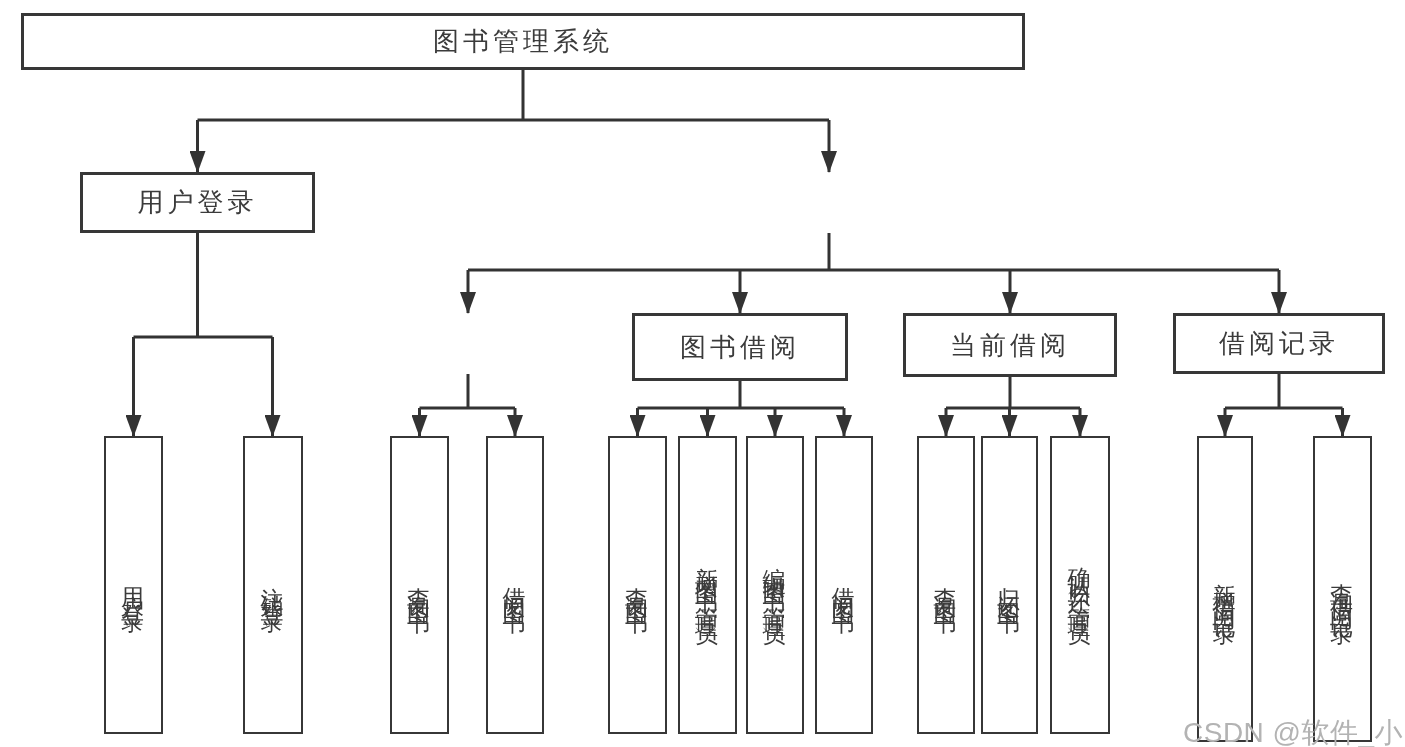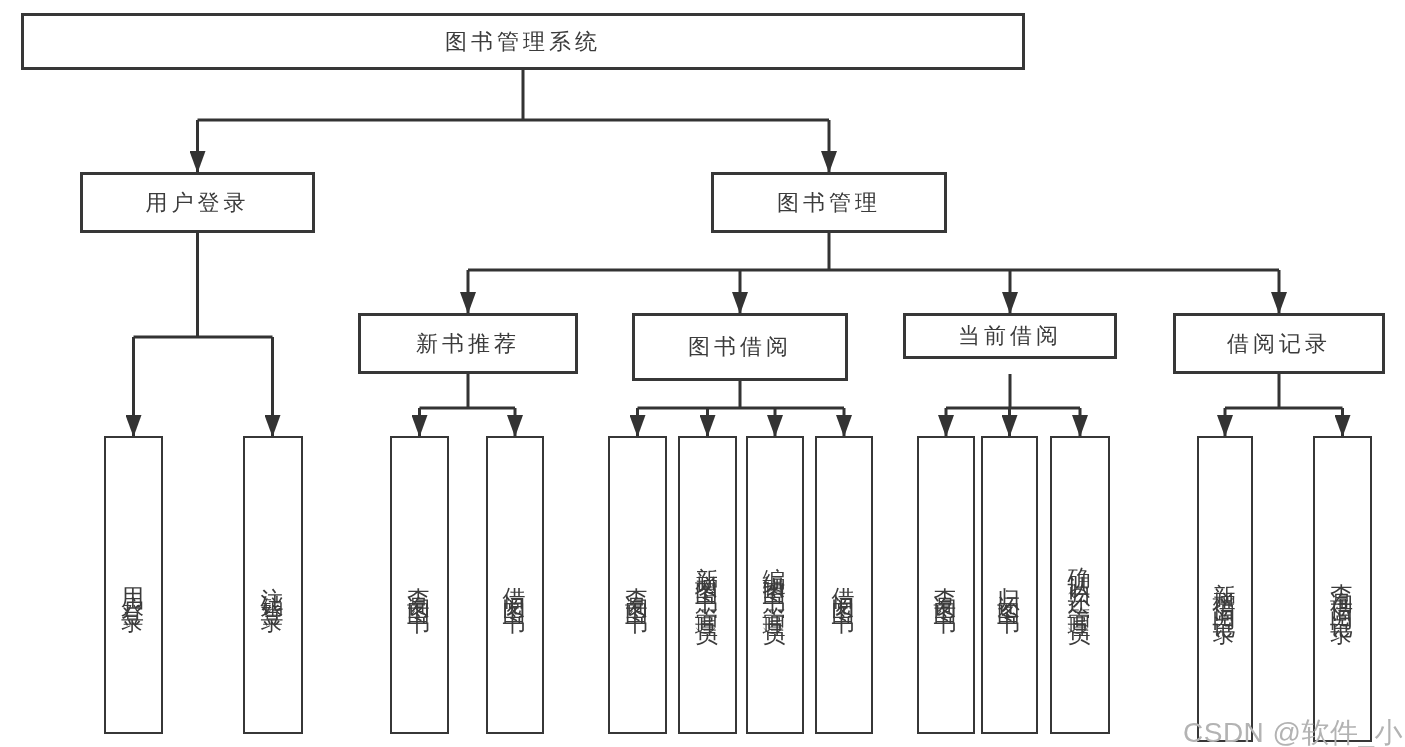--- a/index.html
+++ b/index.html
@@ -9,21 +9,21 @@
     --watermark:#b3b3b3;
     --bg:#ffffff;
   }
   *{box-sizing:border-box;margin:0;padding:0;}
   body{background:#fff;font-family:"Liberation Sans","DejaVu Sans",sans-serif;}
   .canvas{position:relative;width:1405px;height:747px;background:var(--bg);overflow:hidden;}
   .connectors{position:absolute;left:0;top:0;width:1405px;height:747px;}
   .connectors path{stroke:var(--line);stroke-width:3;fill:none;}
   .connectors .arrowhead-shape{fill:var(--line);stroke:none;}
   .box{position:absolute;background:#fff;border:3px solid var(--border);color:var(--text);}
-  .hbox{display:flex;align-items:center;justify-content:center;font-size:22px;letter-spacing:4px;white-space:nowrap;}
+  .hbox{display:flex;align-items:center;justify-content:center;font-size:26px;letter-spacing:4px;white-space:nowrap;}
   .vbox{border-width:2.5px;}
   .vtext{position:absolute;left:50%;top:50%;transform:translate(-50%,-50%);
          writing-mode:vertical-rl;text-orientation:mixed;
          font-size:23px;letter-spacing:8px;white-space:nowrap;color:var(--text);}
   .watermark{position:absolute;left:1183px;top:714px;font-size:28px;
              color:var(--watermark);letter-spacing:0.5px;z-index:5;}
 </style>
 </head>
 <body>
 
@@ -80,25 +80,23 @@
     <g>
       <path d="M1279 374 V408 M1225 408 H1342.5"></path>
       <path d="M1225 408 V436" marker-end="url(#arrow)"></path>
       <path d="M1342.5 408 V436" marker-end="url(#arrow)"></path>
     </g>
   </svg>
 
   <div class="box hbox" style="left:21px;top:13px;width:1004px;height:57px">图书管理系统</div>
 
   <div class="box hbox" style="left:80px;top:172px;width:235px;height:61px">用户登录</div>
-  <div class="box hbox" style="left:711px;top:172px;width:236px;height:61px">图书管理</div>
 
-  <div class="box hbox" style="left:358px;top:313px;width:220px;height:61px">新书推荐</div>
   <div class="box hbox" style="left:632px;top:313px;width:216px;height:68px">图书借阅</div>
-  <div class="box hbox" style="left:903px;top:313px;width:214px;height:46px">当前借阅</div>
+  <div class="box hbox" style="left:903px;top:313px;width:214px;height:64px">当前借阅</div>
   <div class="box hbox" style="left:1173px;top:313px;width:212px;height:61px">借阅记录</div>
 
   <div class="box vbox" style="left:104px;top:436px;width:59px;height:298px">
     <span class="vtext">用户登录</span>
   </div>
   <div class="box vbox" style="left:243px;top:436px;width:60px;height:298px">
     <span class="vtext">注销登录</span>
   </div>
 
   <div class="box vbox" style="left:390px;top:436px;width:59px;height:298px">

